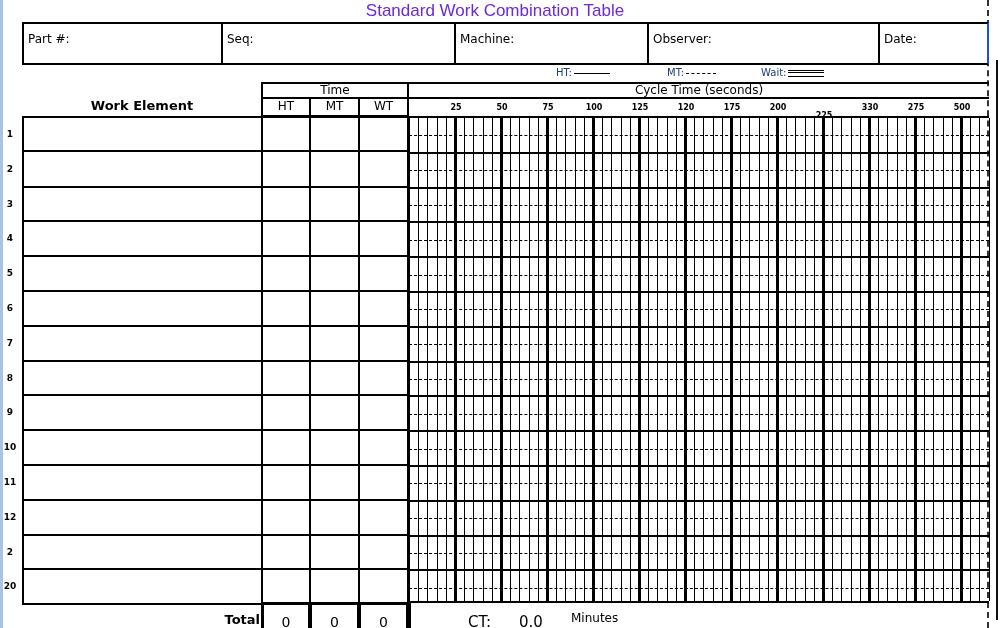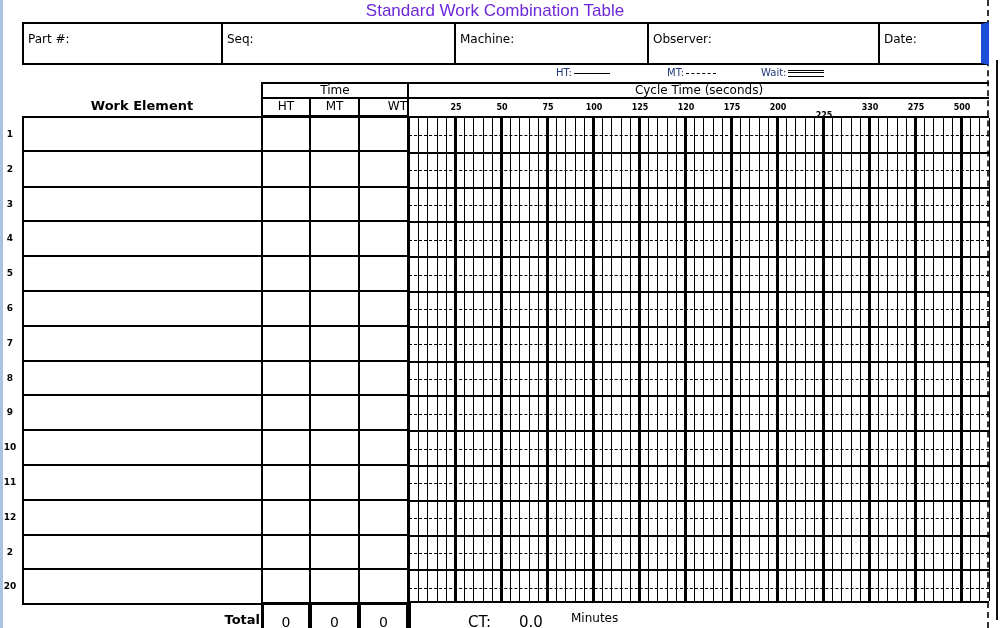--- a/index.html
+++ b/index.html
@@ -4,21 +4,21 @@
 <style>
   html, body { margin:0; padding:0; }
   body { width:1005px; height:628px; background:#ffffff; position:relative; overflow:hidden; font-family:"DejaVu Sans", sans-serif; color:#000; }
   .leftbar { position:absolute; left:0; top:0; width:3px; height:628px; background:#a9c4e2; }
   .title { position:absolute; left:0; top:0; width:990px; height:22px; text-align:center; font-family:"Liberation Sans", sans-serif; font-size:17px; line-height:22px; color:#6d28d9; }
   .pagebreak { position:absolute; left:987px; top:0; width:0; height:628px; border-left:2px dashed #333; }
   .rightstrip { position:absolute; left:992px; top:0; width:13px; height:628px; background:#fff; }
   .rightstrip .line { position:absolute; left:4px; top:60px; width:2px; height:560px; background:#111; }
 
   .hdr { position:absolute; top:22px; height:43px; border:2px solid #000; border-right:none; box-sizing:border-box; font-size:12px; padding:8px 4px; }
-  .hdr.last { border-right:8px solid #1d4ed8; }
+  .hdr.last { border-right:2px solid #1d4ed8; }
   .hdr span { font-family:"DejaVu Sans", sans-serif; font-size:12px; }
 
   .legendrow { position:absolute; left:409px; top:65px; width:580px; height:17px; border-bottom:2px solid #000; font-size:10px; }
   .legend-item { position:absolute; top:2px; color:#1f3a7a; font-size:10px; }
   .legend-line { display:inline-block; vertical-align:middle; width:36px; height:0; margin-left:2px; }
 
   .wehead { position:absolute; left:22px; top:98px; width:240px; text-align:center; font-weight:bold; font-size:13px; }
   .timehead { position:absolute; left:261px; top:82px; width:148px; height:17px; border:2px solid #000; box-sizing:border-box; text-align:center; font-size:12px; line-height:13px; }
   .subhead { position:absolute; top:98px; height:19px; border:2px solid #000; border-top:none; box-sizing:border-box; text-align:center; font-size:12px; line-height:16px; }
   .cyclehead { position:absolute; left:409px; top:82px; width:580px; height:17px; border-top:2px solid #000; border-bottom:2px solid #000; box-sizing:border-box; text-align:center; font-size:12px; line-height:13px; }
@@ -60,21 +60,21 @@
 <div class="legendrow">
   <span class="legend-item" style="left:147px;"><span>HT:</span><span class="legend-line" style="border-top:1px solid #000;"></span></span>
   <span class="legend-item" style="left:258px;"><span>MT:</span><span class="legend-line" style="border-top:1px dashed #000;width:30px;"></span></span>
   <span class="legend-item" style="left:352px;"><span>Wait:</span><span class="legend-line" style="border-top:3px double #000;height:3px;width:36px;border-bottom:1px solid #000;"></span></span>
 </div>
 
 <div class="wehead">Work Element</div>
 <div class="timehead">Time</div>
 <div class="subhead" style="left:261px;width:50px;">HT</div>
 <div class="subhead" style="left:309px;width:51px;">MT</div>
-<div class="subhead" style="left:358px;width:51px;text-align:right;">WT</div>
+<div class="subhead" style="left:358px;width:51px;">WT</div>
 <div class="cyclehead">Cycle Time (seconds)</div>
 
 <div class="ticks" id="ticks">
     <span class="tick" style="left: 47px;">25</span>
     <span class="tick" style="left: 93px;">50</span>
     <span class="tick" style="left: 139px;">75</span>
     <span class="tick" style="left: 185px;">100</span>
     <span class="tick" style="left: 231px;">125</span>
     <span class="tick" style="left: 277px;">120</span>
     <span class="tick" style="left: 323px;">175</span>

